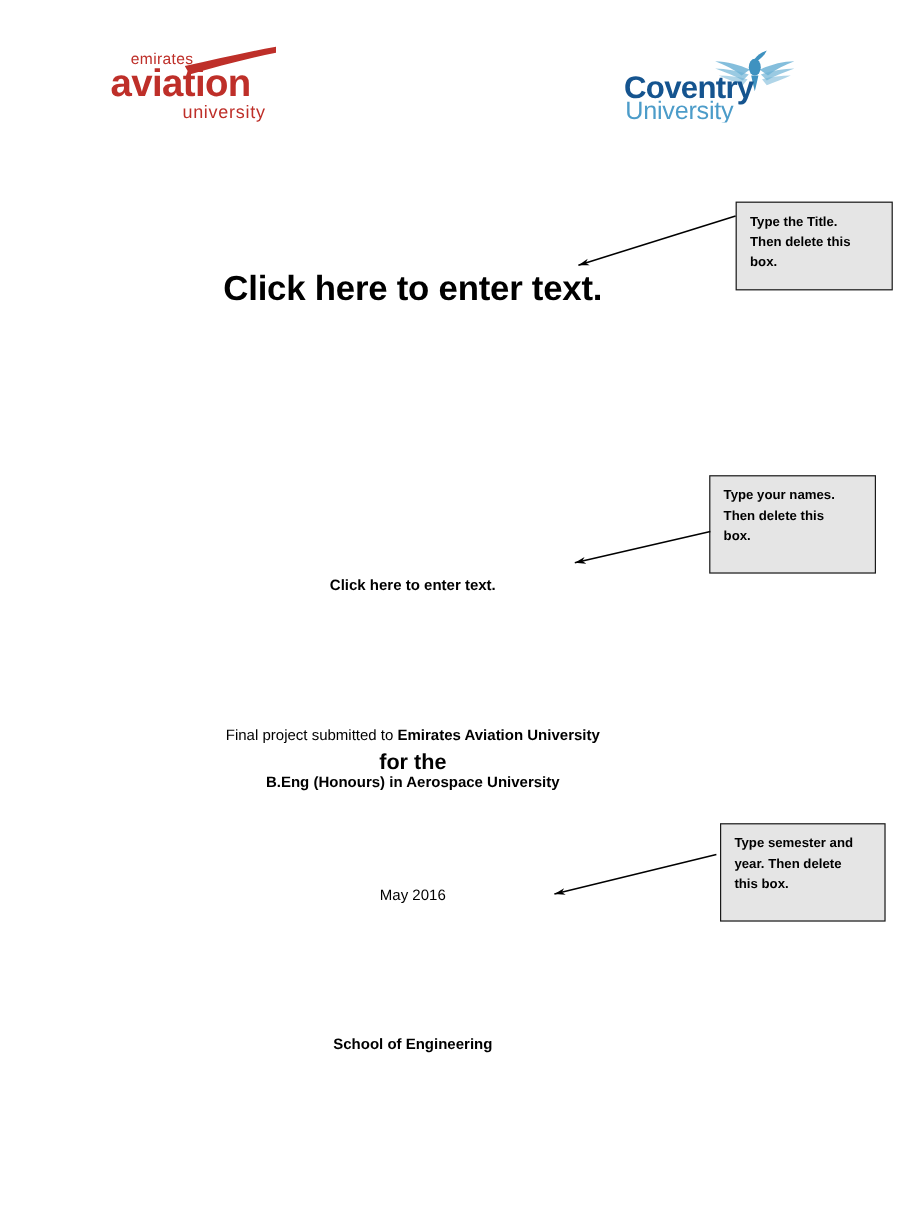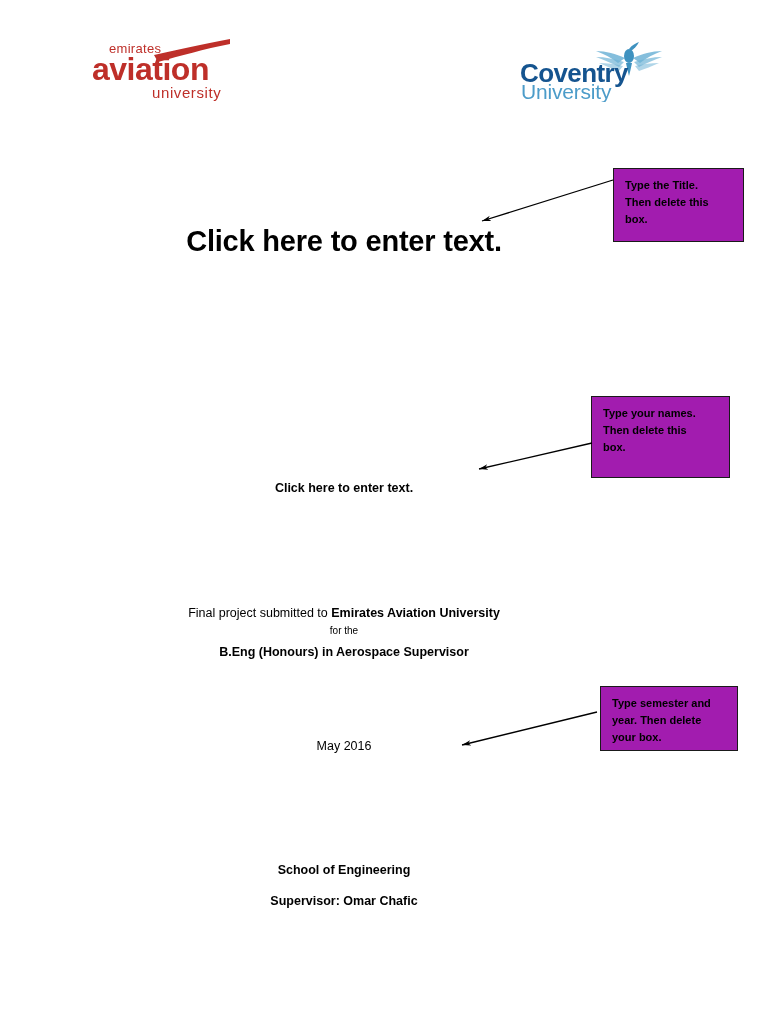--- a/index.html
+++ b/index.html
@@ -60,22 +60,22 @@
     font-weight: bold;
   }
   #submitted-line {
     top: 606px;
     font-size: 12.5px;
     font-weight: normal;
   }
   #submitted-line b { font-weight: bold; margin-top: 12px; }
   #for-the-line {
     top: 625px;
-    font-size: 10px;
-    font-weight: normal;
+    font-size: 18px;
+    font-weight: bold;
   }
   #degree-line {
     top: 645px;
     font-size: 12.5px;
     font-weight: bold;
   }
   #date-line {
     top: 739px;
     font-size: 12.5px;
     font-weight: normal;
@@ -88,31 +88,31 @@
   #supervisor-line {
     top: 894px;
     font-size: 12.5px;
     font-weight: bold;
   }
 
   
   .callout {
     position: absolute;
     border: 1.2px solid #1a1a1a;
-    background: #a21caf;
+    background: #e5e5e5;
     box-sizing: border-box;
     font-size: 11px;
     font-weight: bold;
     line-height: 1.55;
     color: #000000;
     padding: 8px 10px 4px 11px;
   }
   #callout-title   { left: 613px; top: 168px; width: 131px; height: 74px; }
   #callout-names   { left: 591px; top: 396px; width: 139px; height: 82px; }
-  #callout-date    { left: 600px; top: 686px; width: 138px; height: 65px; }
+  #callout-date    { left: 600px; top: 686px; width: 138px; height: 82px; }
 
   
   .arrow-svg {
     position: absolute;
     overflow: visible;
     pointer-events: none;
   }
 </style>
 </head>
 <body>
@@ -148,44 +148,43 @@
 
   <div class="doc-line" id="main-title">Click here to enter text.</div>
 
 
   <div class="doc-line" id="names-placeholder">Click here to enter text.</div>
 
   <div class="doc-line" id="submitted-line"><span>Final project submitted to </span><b>Emirates Aviation University</b></div>
 
   <div class="doc-line" id="for-the-line">for the</div>
 
-  <div class="doc-line" id="degree-line">B.Eng (Honours) in Aerospace Supervisor</div>
+  <div class="doc-line" id="degree-line">B.Eng (Honours) in Aerospace University</div>
 
   <div class="doc-line" id="date-line">May 2016</div>
 
   <div class="doc-line" id="school-line">School of Engineering</div>
 
-  <div class="doc-line" id="supervisor-line">Supervisor: Omar Chafic</div>
 
   <div class="callout" id="callout-title">
     <div>Type the Title.</div>
     <div>Then delete this</div>
     <div>box.</div>
   </div>
 
   <div class="callout" id="callout-names">
     <div>Type your names.</div>
     <div>Then delete this</div>
     <div>box.</div>
   </div>
 
   <div class="callout" id="callout-date">
     <div>Type semester and</div>
     <div>year. Then delete</div>
-    <div>your box.</div>
+    <div>this box.</div>
   </div>
 
   <svg class="arrow-svg" style="left:470px; top:178px;" width="150" height="50">
     <defs>
       <marker id="ah1" markerWidth="11" markerHeight="11" refX="9" refY="4" orient="auto" markerUnits="userSpaceOnUse">
         <path d="M9,4 L0,1.2 L2.6,4 L0,6.8 Z" fill="#000000"></path>
       </marker>
     </defs>
     <line x1="143" y1="2" x2="12" y2="43" stroke="#000000" stroke-width="1.3" marker-end="url(#ah1)"></line>
   </svg>

